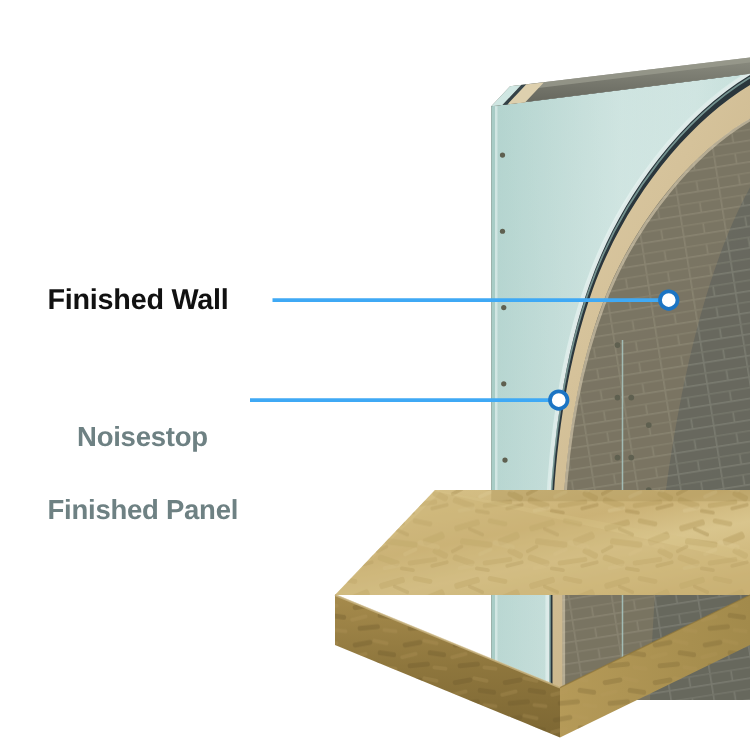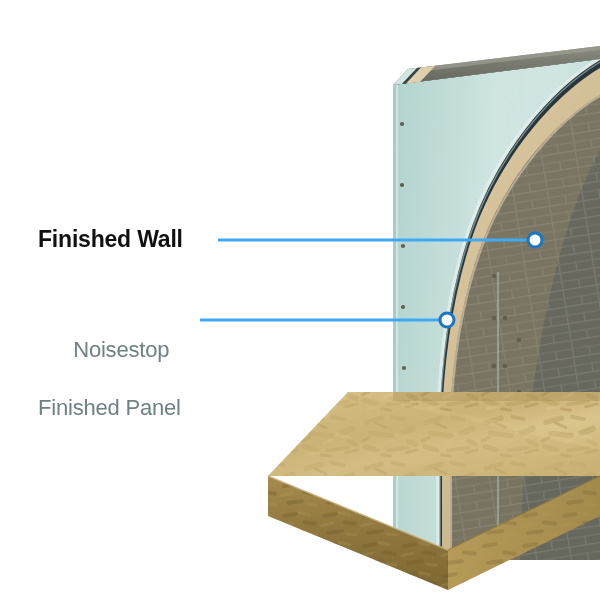--- a/index.html
+++ b/index.html
@@ -2,32 +2,32 @@
 <html><head>
 <meta charset="utf-8">
 <style>
   html,body{margin:0;padding:0;}
   body{
     width:600px;height:600px;overflow:hidden;
     background:#ffffff;
     font-family:"Liberation Sans", sans-serif;
     position:relative;
   }
-  #stage{position:absolute;inset:0;width:600px;height:600px;text-align:center;}
+  #stage{position:absolute;inset:0;width:600px;height:600px;}
   #scene{position:absolute;inset:0;width:600px;height:600px;}
 
   .label{position:absolute;white-space:pre;}
   #label-finished-wall{
     left:38px;top:226px;
     font-size:23px;font-weight:bold;
     color:#111111;letter-spacing:-0.2px;
   }
   #label-noisestop{
     left:38px;top:306px;
-    font-size:22px;font-weight:normal;
+    font-size:22px;font-weight:bold;
     color:#6e8183;line-height:29px;letter-spacing:-0.2px;
   }
   #label-noisestop .l2{display:block;}
 </style>
 </head>
 <body>
 
 <div id="stage">
 
   <svg id="scene" viewBox="0 0 600 600" xmlns="http://www.w3.org/2000/svg">

